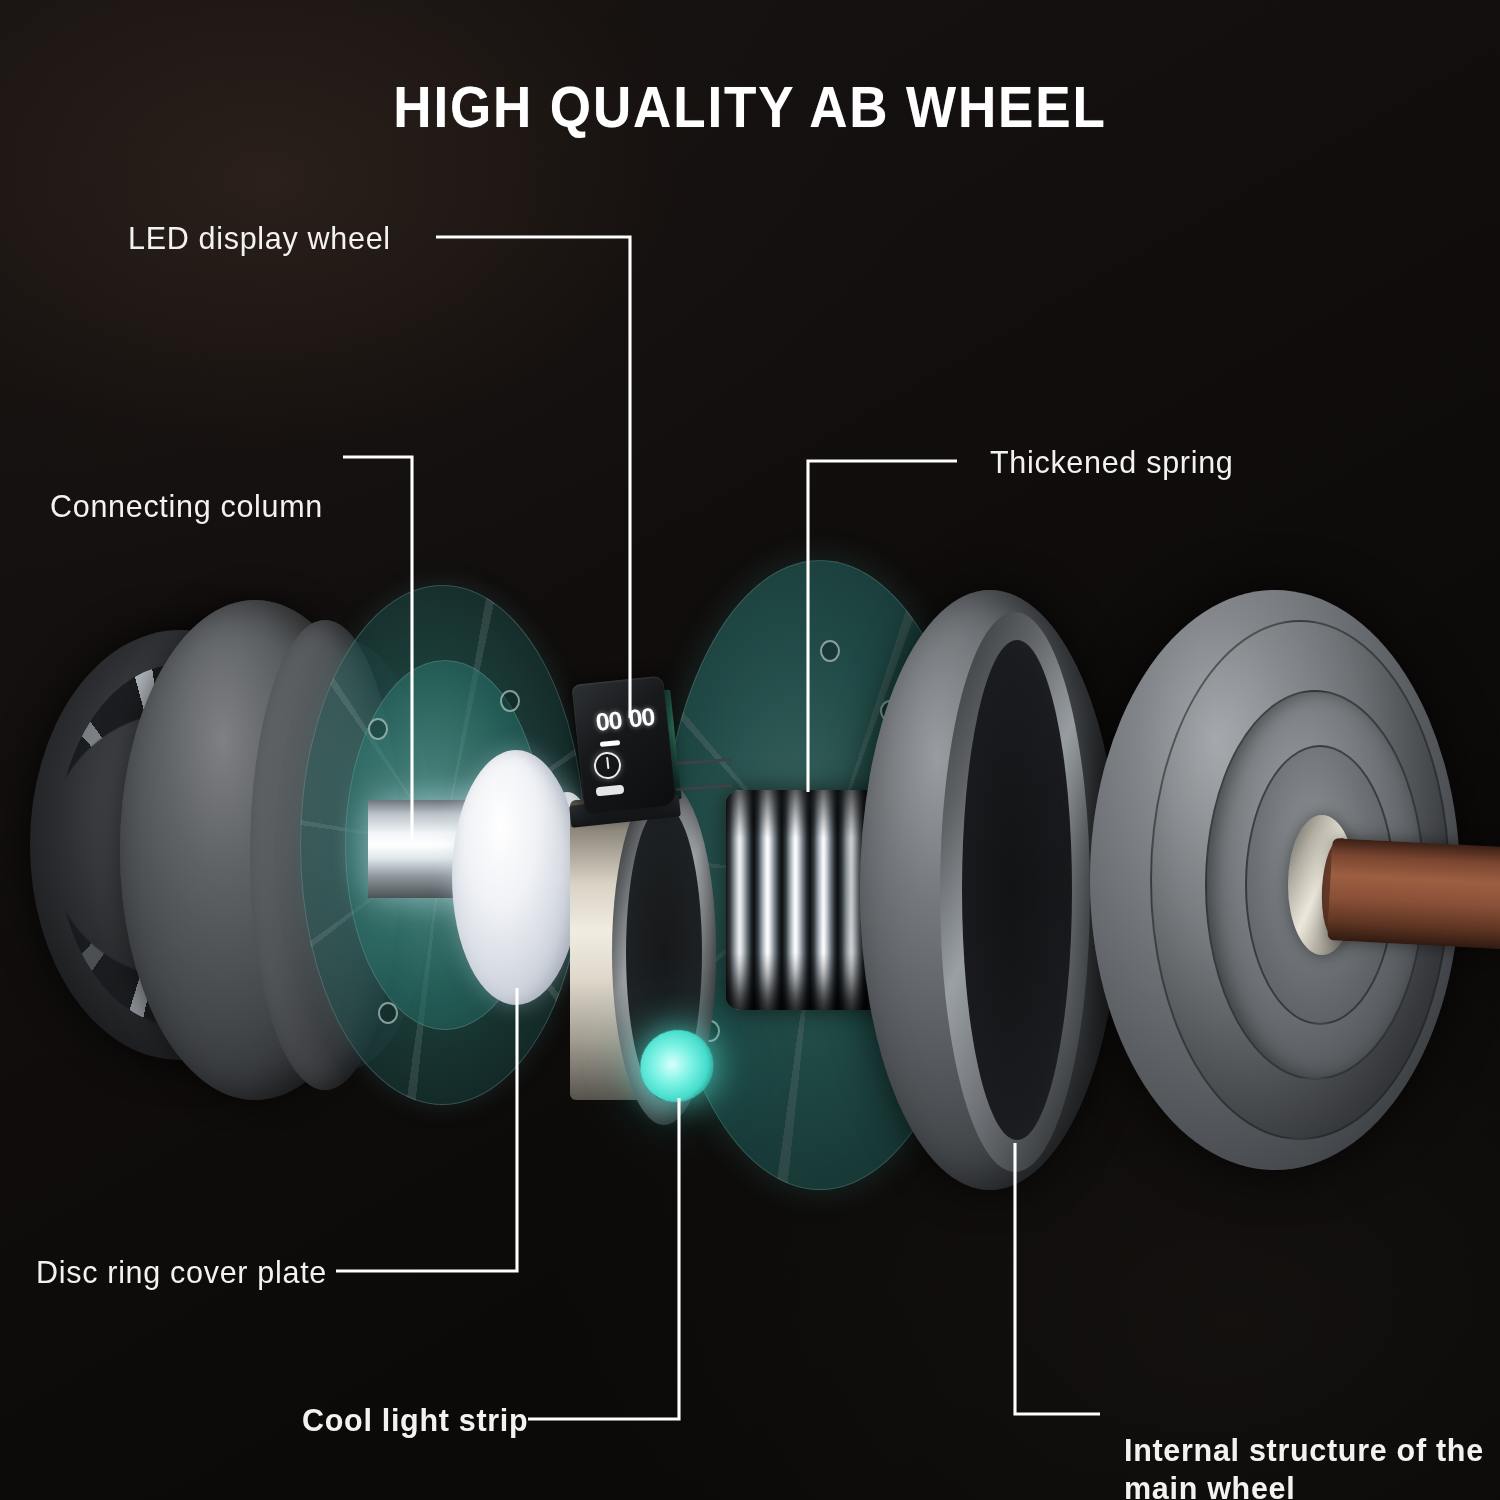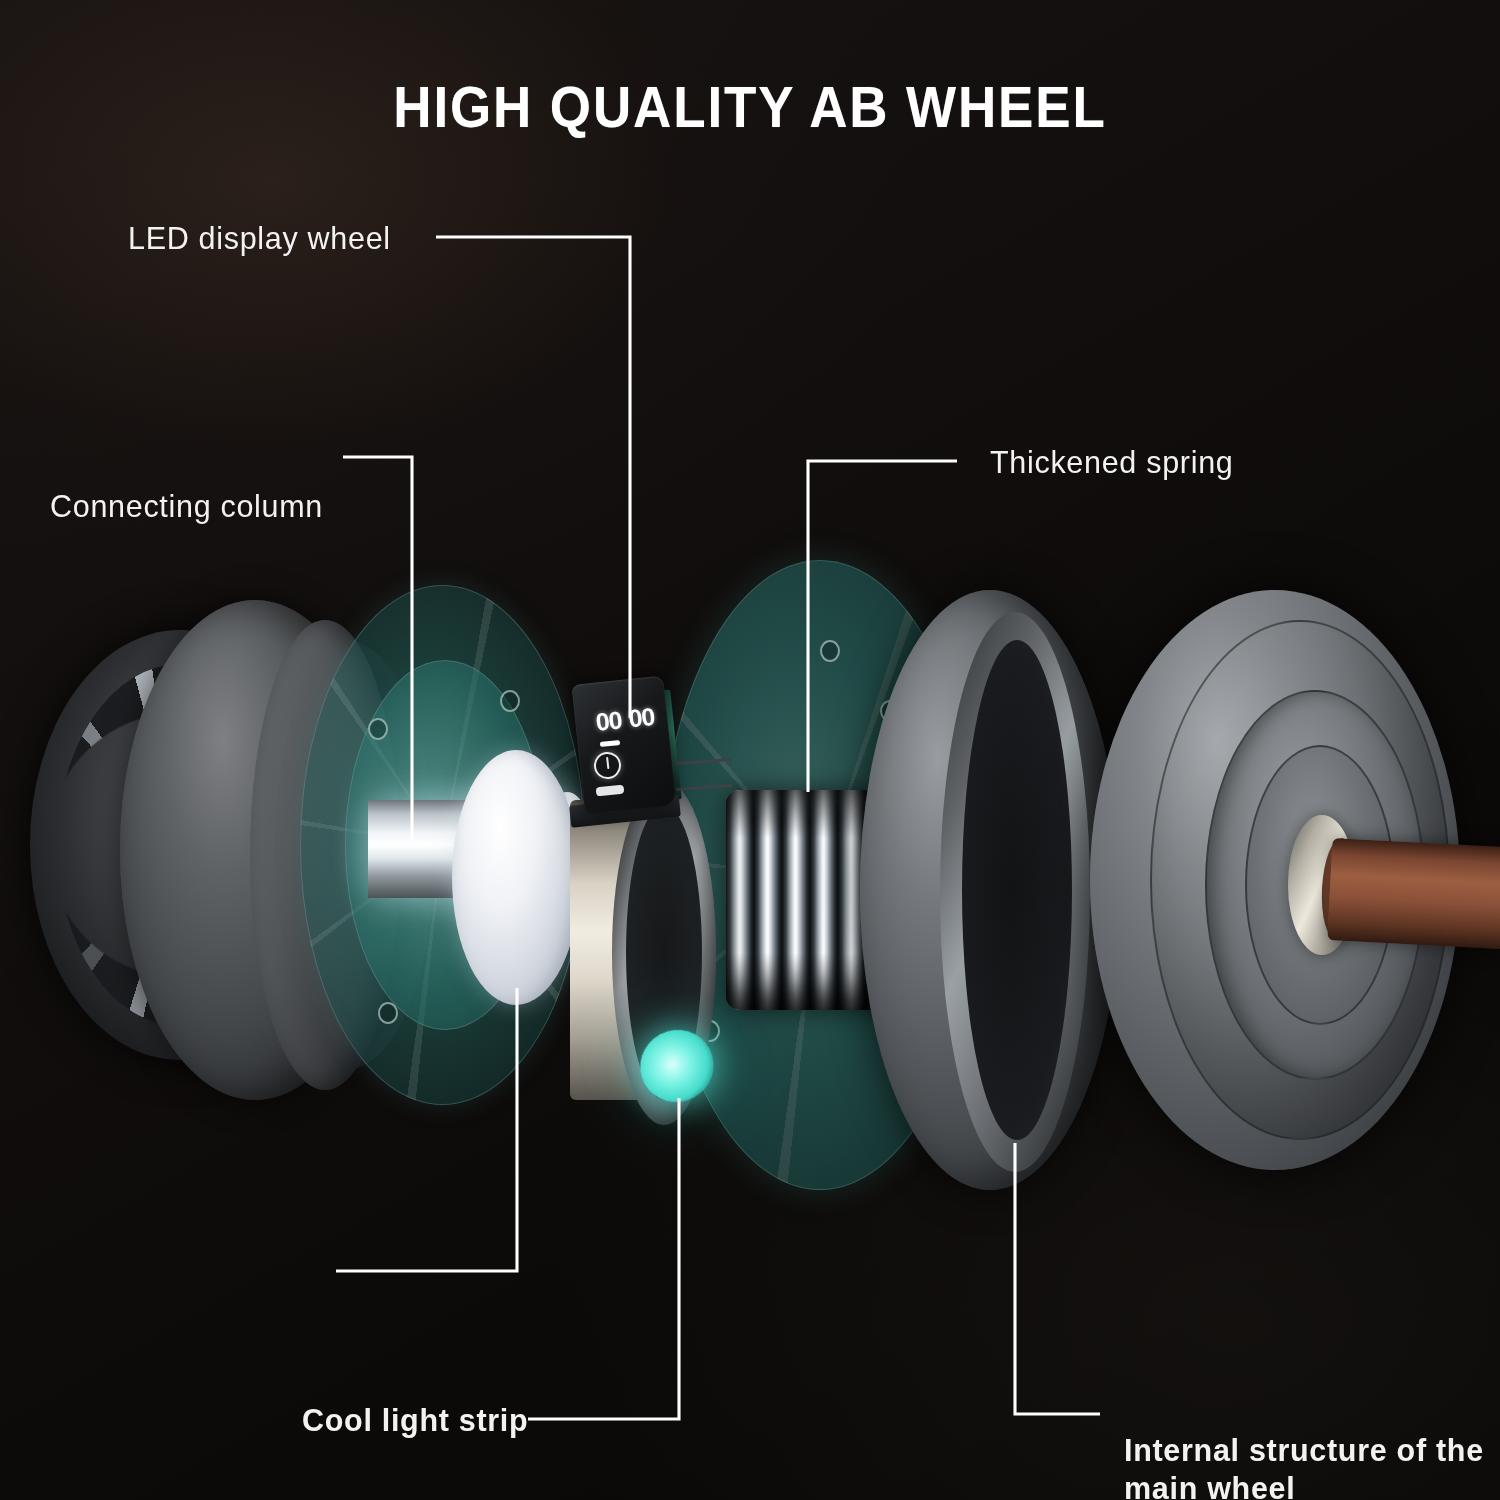--- a/index.html
+++ b/index.html
@@ -425,18 +425,19 @@
   </svg>
 
   <div class="title">HIGH QUALITY AB WHEEL</div>
 
   <div class="label" style="left:128px; top:220px;">LED display wheel</div>
 
   <div class="label" style="left:50px; top:440px;margin-top:48px;">Connecting column</div>
 
   <div class="label" style="left:990px; top:444px;">Thickened spring</div>
 
+  <div class="label" style="left:36px; top:1254px;">Disc ring cover plate</div>
 
   <div class="label" style="left:302px; top:1402px;font-weight:bold;">Cool light strip</div>
 
   <div class="label two-line" style="left:1124px; top:1432px;font-weight:bold;">Internal structure of the main wheel</div>
 
 </div>
 
 </body></html>

